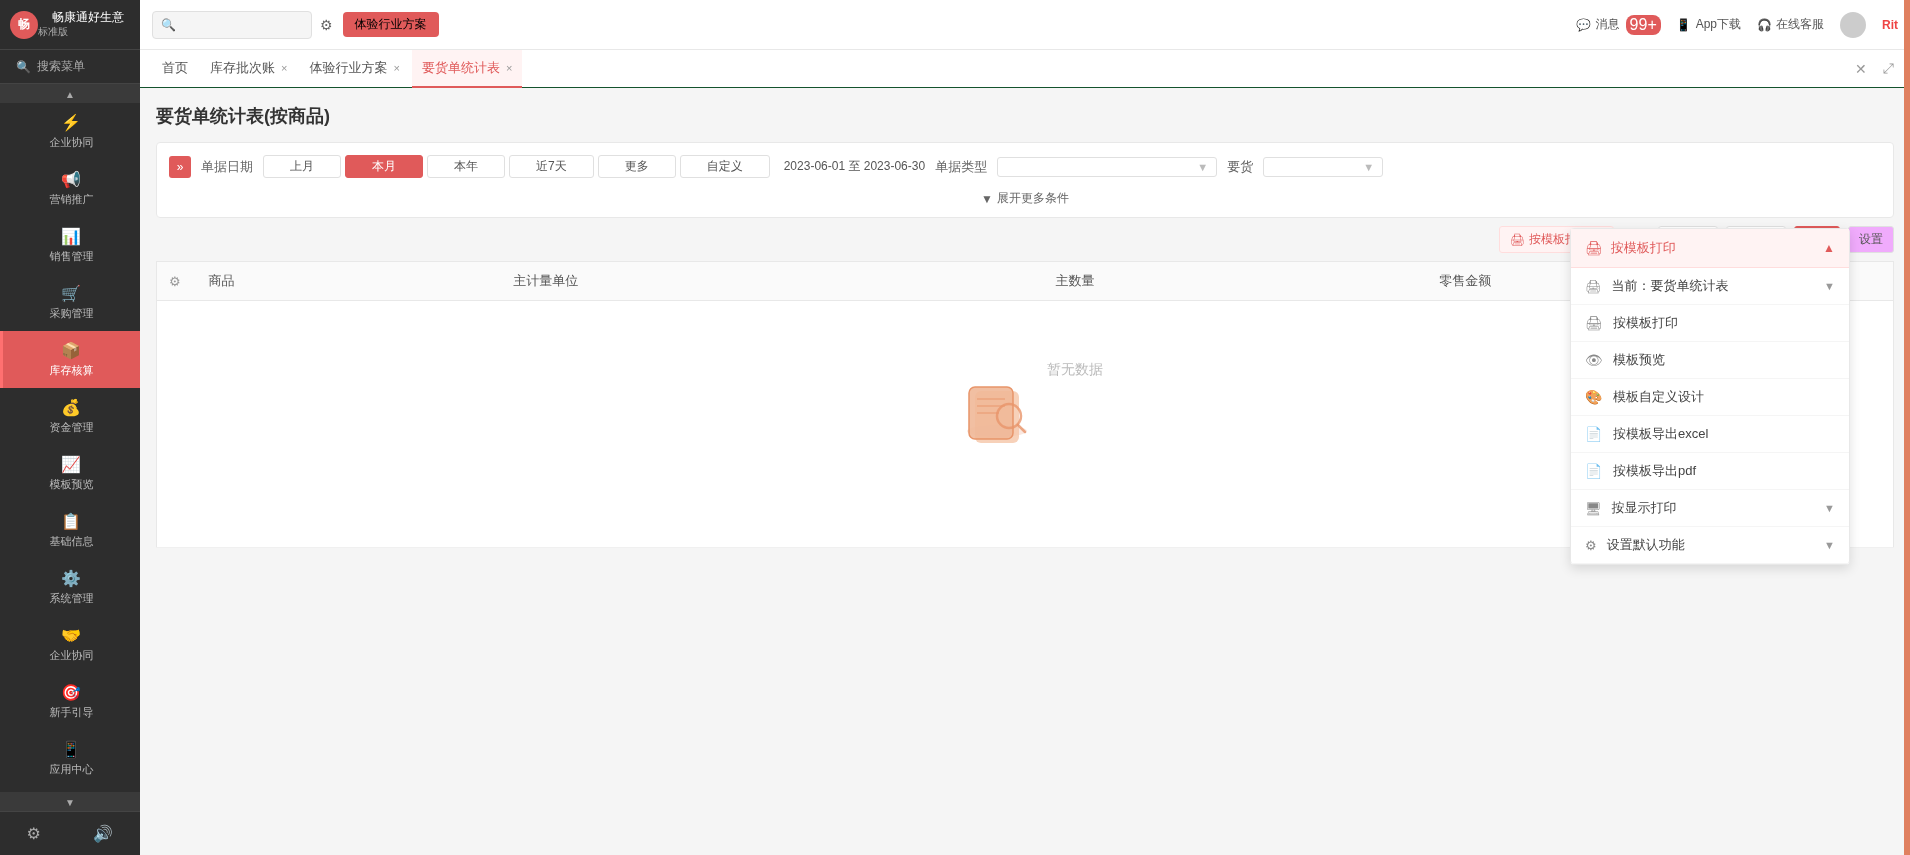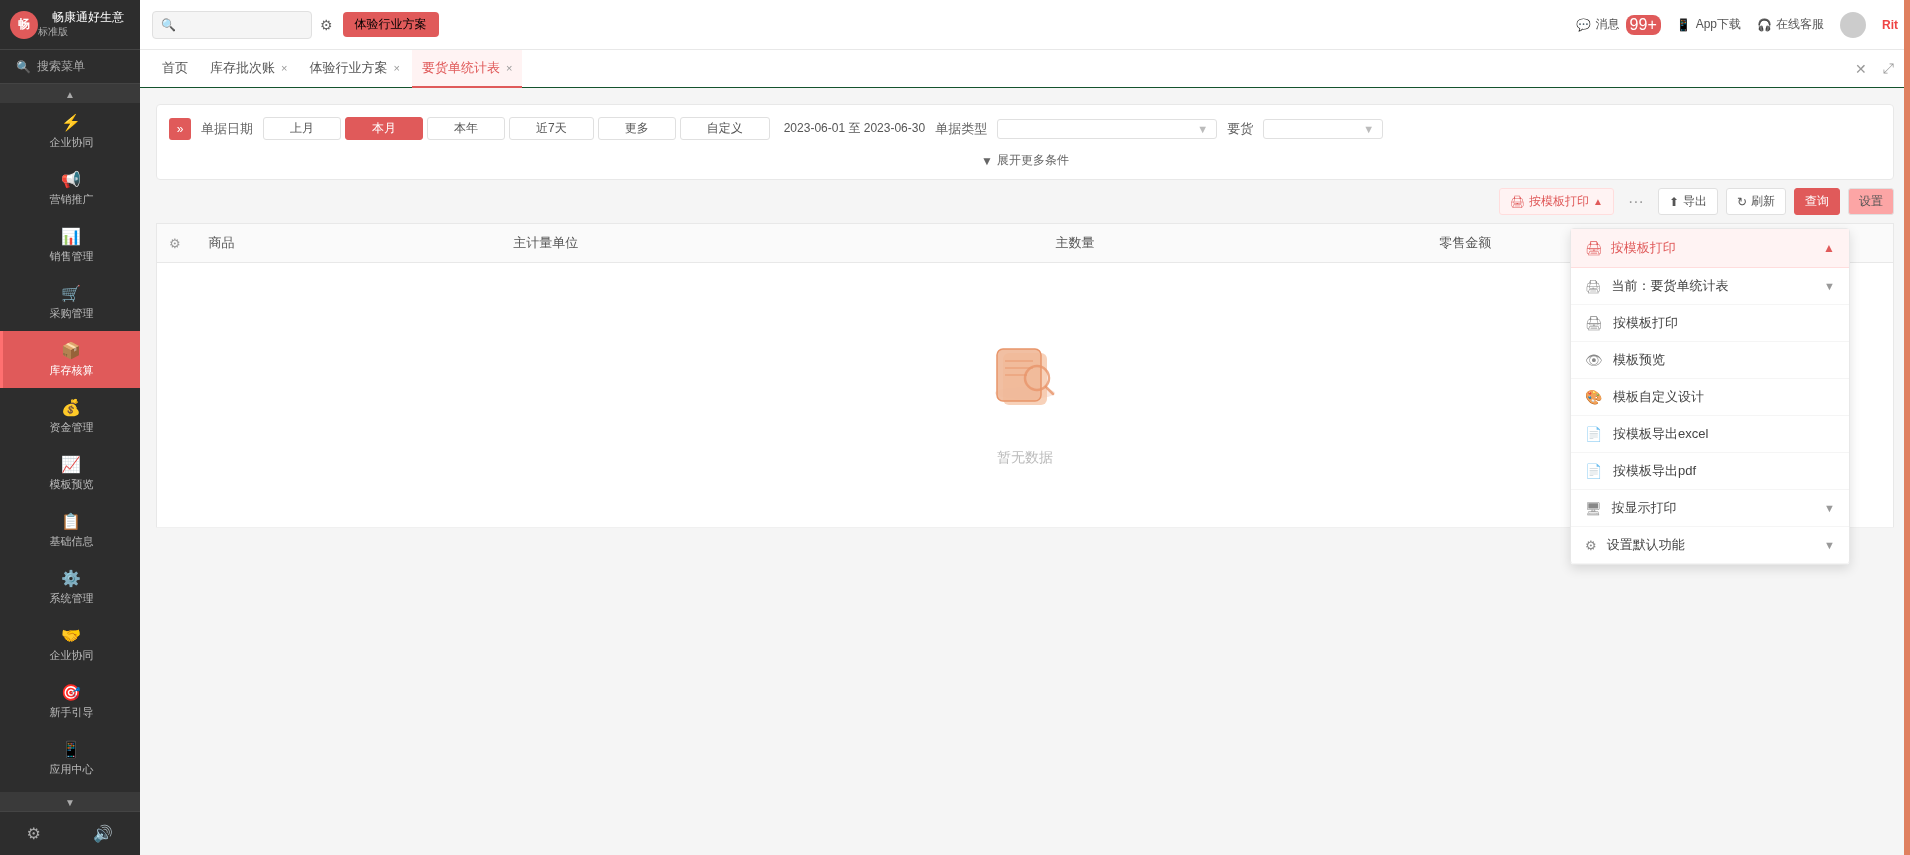--- a/index.html
+++ b/index.html
@@ -204,21 +204,21 @@
       padding: 10px 12px; text-align: left; font-size: 13px; color: #555; font-weight: normal;
     }
     .data-table td {
       border-bottom: 1px solid #f0f0f0;
       padding: 10px 12px; font-size: 13px; color: #555;
     }
     .table-settings-icon { color: #999; cursor: pointer; }
 
     
     .empty-state {
-      display: flex; flex-direction: column; align-items: center; justify-content: center;
+      display: flex; flex-direction: row; align-items: flex-start; justify-content: center;
       padding: 60px 0;
     }
     .empty-icon { font-size: 60px; margin-bottom: 12px; }
     .empty-text { color: #bbb; font-size: 14px; }
 
     
     .print-dropdown {
       position: absolute;
       top: 140px;
       right: 60px;
@@ -401,20 +401,21 @@
       <span class="tab-close">×</span>
     </div>
     <div class="tabs-right">
       <span class="tabs-window-btn">✕</span>
       <span class="tabs-window-btn">⤢</span>
     </div>
   </div>
 
   <div class="page-content">
 
+    <div class="page-title">要货单统计表(按商品)</div>
 
     <div class="filter-bar">
       <div class="filter-row">
 
         <div style="background:#e05a5a;width:22px;height:22px;border-radius:3px;display:flex;align-items:center;justify-content:center;cursor:pointer;flex-shrink:0;">
           <span style="color:#fff;font-size:12px;">»</span>
         </div>
 
         <span class="filter-label">单据日期</span>
         <div class="filter-date-btns">
@@ -460,21 +461,21 @@
         <span>⬆</span>
         <span>导出</span>
       </button>
       <button class="toolbar-btn">
         <span>↻</span>
         <span>刷新</span>
       </button>
       <button class="toolbar-btn primary">
         <span>查询</span>
       </button>
-      <button class="toolbar-btn toolbar-btn-red" style="background:#fca5a5;color:#555;border-color:#e0e0e0;">
+      <button class="toolbar-btn toolbar-btn-red" style="background:#f0abfc;color:#555;border-color:#e0e0e0;">
         <span>设置</span>
       </button>
     </div>
 
     <table class="data-table">
       <thead>
         <tr>
           <th style="width:40px;">
             <span class="table-settings-icon">⚙</span>
           </th>

